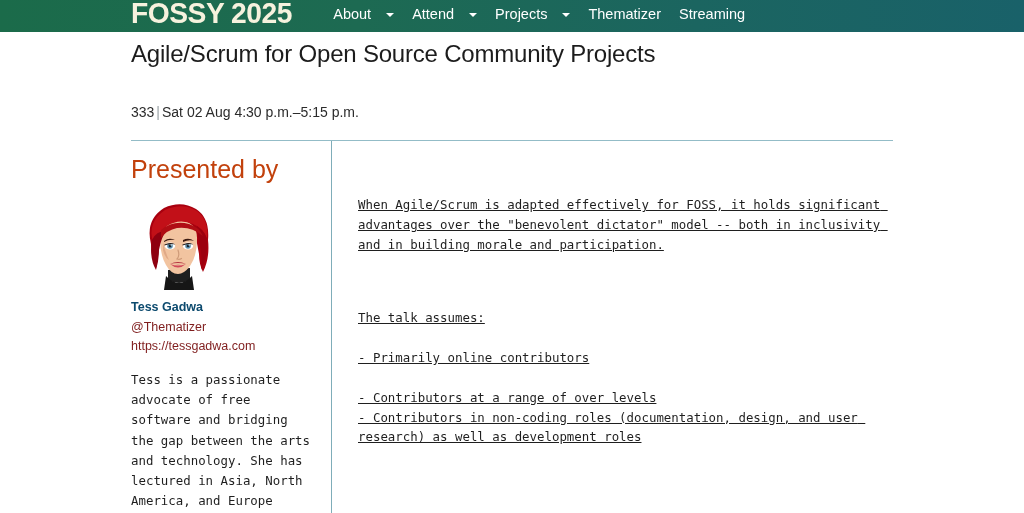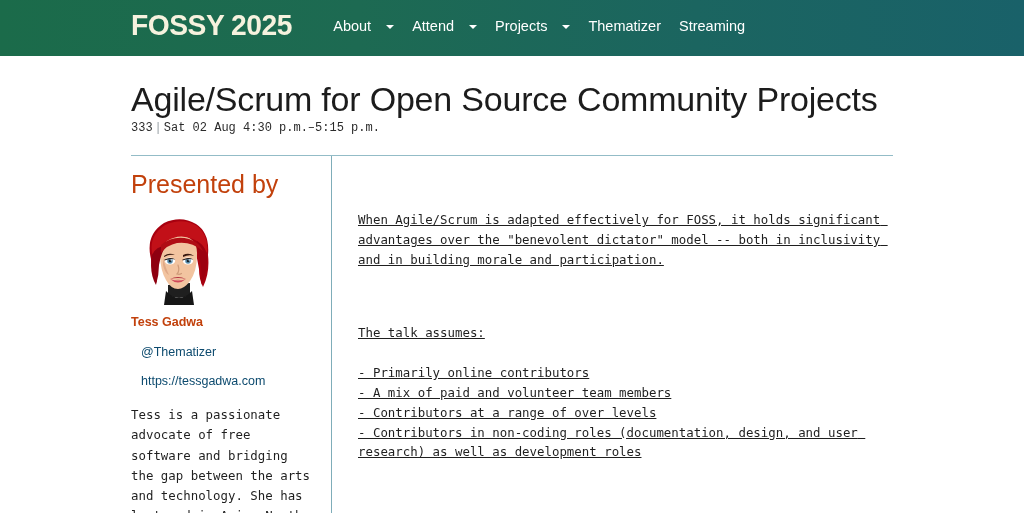--- a/index.html
+++ b/index.html
@@ -8,21 +8,21 @@
     width: 1024px;
     height: 513px;
     overflow: hidden;
     background: #ffffff;
     font-family: "Liberation Sans", sans-serif;
     -webkit-font-smoothing: antialiased;
   }
 
   
   .navbar {
-    height: 56px;
+    height: 32px;
     background: linear-gradient(90deg, #1b6b4a 0%, #1d6a52 35%, #1b6560 68%, #196169 100%);
     display: flex;
     align-items: center;
     padding: 0 0 4px 131px;
     box-sizing: border-box;
   }
   .brand {
     color: #f6f2de;
     font-size: 30px;
     font-weight: 700;
@@ -63,34 +63,33 @@
     top: 1px;
   }
 
   
   .container {
     width: 1024px;
     box-sizing: border-box;
     padding: 0 131px;
   }
   .page-title {
-    font-size: 34px;
+    font-size: 24px;
     font-weight: 400;
     color: #1c1c1c;
-    margin: 24px 0 0 0;
+    margin: 8px 0 0 0;
     line-height: 1.15;
     letter-spacing: -0.2px;
     font-family: "Liberation Sans", sans-serif;
   }
   .page-meta {
-    font-size: 12px;
+    font-size: 14px;
     color: #2b2b2b;
-    margin: 2px 0 0 0;
+    margin: 36px 0 0 0;
     line-height: 1.2;
-    font-family: Liberation Mono, monospace;
   }
   .meta-sep {
     color: #9aa2a6;
     padding: 0 2px;
   }
   .rule {
     border: 0;
     border-top: 1px solid #93bcc7;
     margin: 20px 0 0 0;
   }
@@ -125,31 +124,31 @@
   
   .avatar-wrap {
     width: 92px;
     height: 92px;
     margin: 4px 0 8px 2px;
     overflow: hidden;
   }
   .avatar-wrap svg { display: block; }
 
   .presenter-name {
-    color: #c2410c;
+    color: #0c4a6e;
     font-weight: 700;
     font-size: 12.5px;
     line-height: 1.55;
     margin: 0;
   }
   .presenter-link {
-    color: #0c4a6e;
+    color: #7f1d1d;
     font-size: 12.5px;
     line-height: 1.55;
-    margin: 10px;
+    margin: 0;
     text-decoration: none;
     display: block;
     cursor: pointer;
   }
   .bio {
     font-family: "DejaVu Sans Mono", "Liberation Mono", monospace;
     font-size: 12.4px;
     line-height: 1.62;
     color: #1f1f1f;
     margin: 14px 0 0 0;
@@ -254,19 +253,19 @@
       <a class="presenter-link">@Thematizer</a>
       <a class="presenter-link">https://tessgadwa.com</a>
 
       <div class="bio">Tess is a passionate advocate of free software and bridging the gap between the arts and technology. She has lectured in Asia, North America, and Europe about</div>
     </div>
 
     <div class="col-right">
 
       <div class="abstract-body">
         <p>When Agile/Scrum is adapted effectively for FOSS, it holds significant advantages over the "benevolent dictator" model -- both in inclusivity and in building morale and participation.</p>
-        <p><span>The talk assumes:</span><br><br><span>- Primarily online contributors</span><br><span>- A mix of paid and volunteer team members</span><br><span>- Contributors at a range of over levels</span><br><span>- Contributors in non-coding roles (documentation, design, and user research) as well as development roles</span></p>
+        <p><span>The talk assumes:</span><br><br><span>- Primarily online contributors</span><br><br><span>- Contributors at a range of over levels</span><br><span>- Contributors in non-coding roles (documentation, design, and user research) as well as development roles</span></p>
         
       </div>
     </div>
 
   </div>
 </div>
 
 </body></html>

